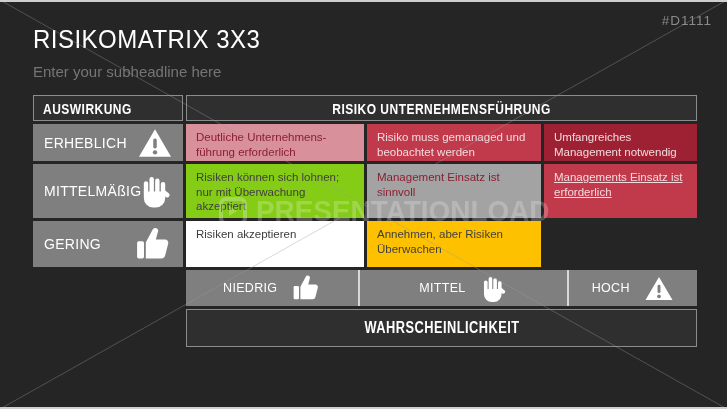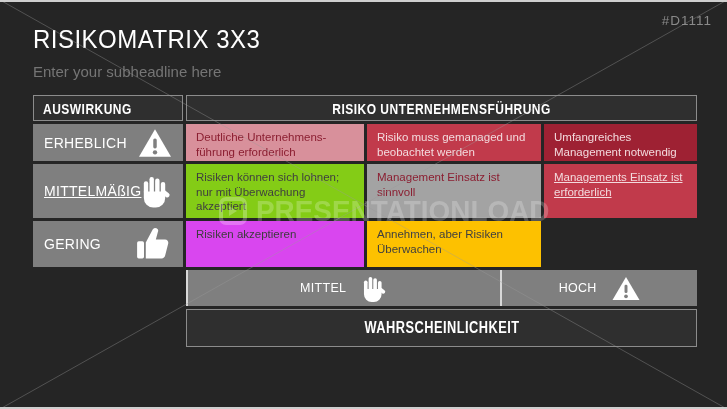--- a/index.html
+++ b/index.html
@@ -136,40 +136,46 @@
   <div class="impact-cell" style="grid-column:1;grid-row:2;">
     <span class="lbl">ERHEBLICH</span>
     <span class="ic"><svg width="36" height="32">
           <use href="#sym-warning"></use>
         </svg></span>
   </div>
   <div class="m-cell" style="grid-area: 2 / 2; background: rgb(216, 144, 155); color: rgb(139, 30, 49);">Deutliche Unternehmens-führung erforderlich</div>
   <div class="m-cell" style="grid-area: 2 / 3; background: rgb(193, 58, 75); color: rgb(243, 218, 221);">Risiko muss gemanaged und beobachtet werden</div>
   <div class="m-cell" style="grid-area: 2 / 4; background: rgb(158, 33, 51); color: rgb(243, 218, 221);">Umfangreiches Management notwendig</div>
 
-  <div class="impact-cell" style="grid-column:1;grid-row:3;text-decoration:underline;">
+  <div class="impact-cell" style="grid-column:1;grid-row:3;">
     <span class="lbl">MITTELMÄßIG</span>
     <span class="ic"><svg width="34" height="38">
           <use href="#sym-hand"></use>
         </svg></span>
   </div>
   <div class="m-cell" style="grid-area: 3 / 2; background: #84cc16; color: rgb(63, 63, 63);">Risiken können sich lohnen; nur mit Überwachung akzeptiert</div>
   <div class="m-cell" style="grid-area: 3 / 3; background: #a3a3a3; color: rgb(139, 30, 49);">Management Einsatz ist sinnvoll</div>
   <div class="m-cell" style="grid-area: 3 / 4; background: rgb(193, 58, 75); color: rgb(243, 218, 221); text-decoration: underline;">Managements Einsatz ist erforderlich</div>
 
   <div class="impact-cell" style="grid-column:1;grid-row:4;">
     <span class="lbl">GERING</span>
     <span class="ic"><svg width="40" height="36">
           <use href="#sym-thumb"></use>
         </svg></span>
   </div>
-  <div class="m-cell" style="grid-area: 4 / 2; background: #d946ef; color: rgb(61, 61, 61);">Risiken akzeptieren</div>
+  <div class="m-cell" style="grid-area: 4 / 2; background: #ffffff; color: rgb(61, 61, 61);">Risiken akzeptieren</div>
   <div class="m-cell" style="grid-area: 4 / 3; background: rgb(253, 193, 0); color: rgb(63, 63, 63);">Annehmen, aber Risiken Überwachen</div>
 
   <div class="axis-row">
+    <div class="axis-cell a0">
+      <span>NIEDRIG</span>
+      <span class="ic"><svg width="30" height="28">
+            <use href="#sym-thumb"></use>
+          </svg></span>
+    </div>
     <div class="axis-cell a1">
       <span>MITTEL</span>
       <span class="ic"><svg width="28" height="31">
             <use href="#sym-hand"></use>
           </svg></span>
     </div>
     <div class="axis-cell a2">
       <span>HOCH</span>
       <span class="ic"><svg width="30" height="27">
             <use href="#sym-warning"></use>

